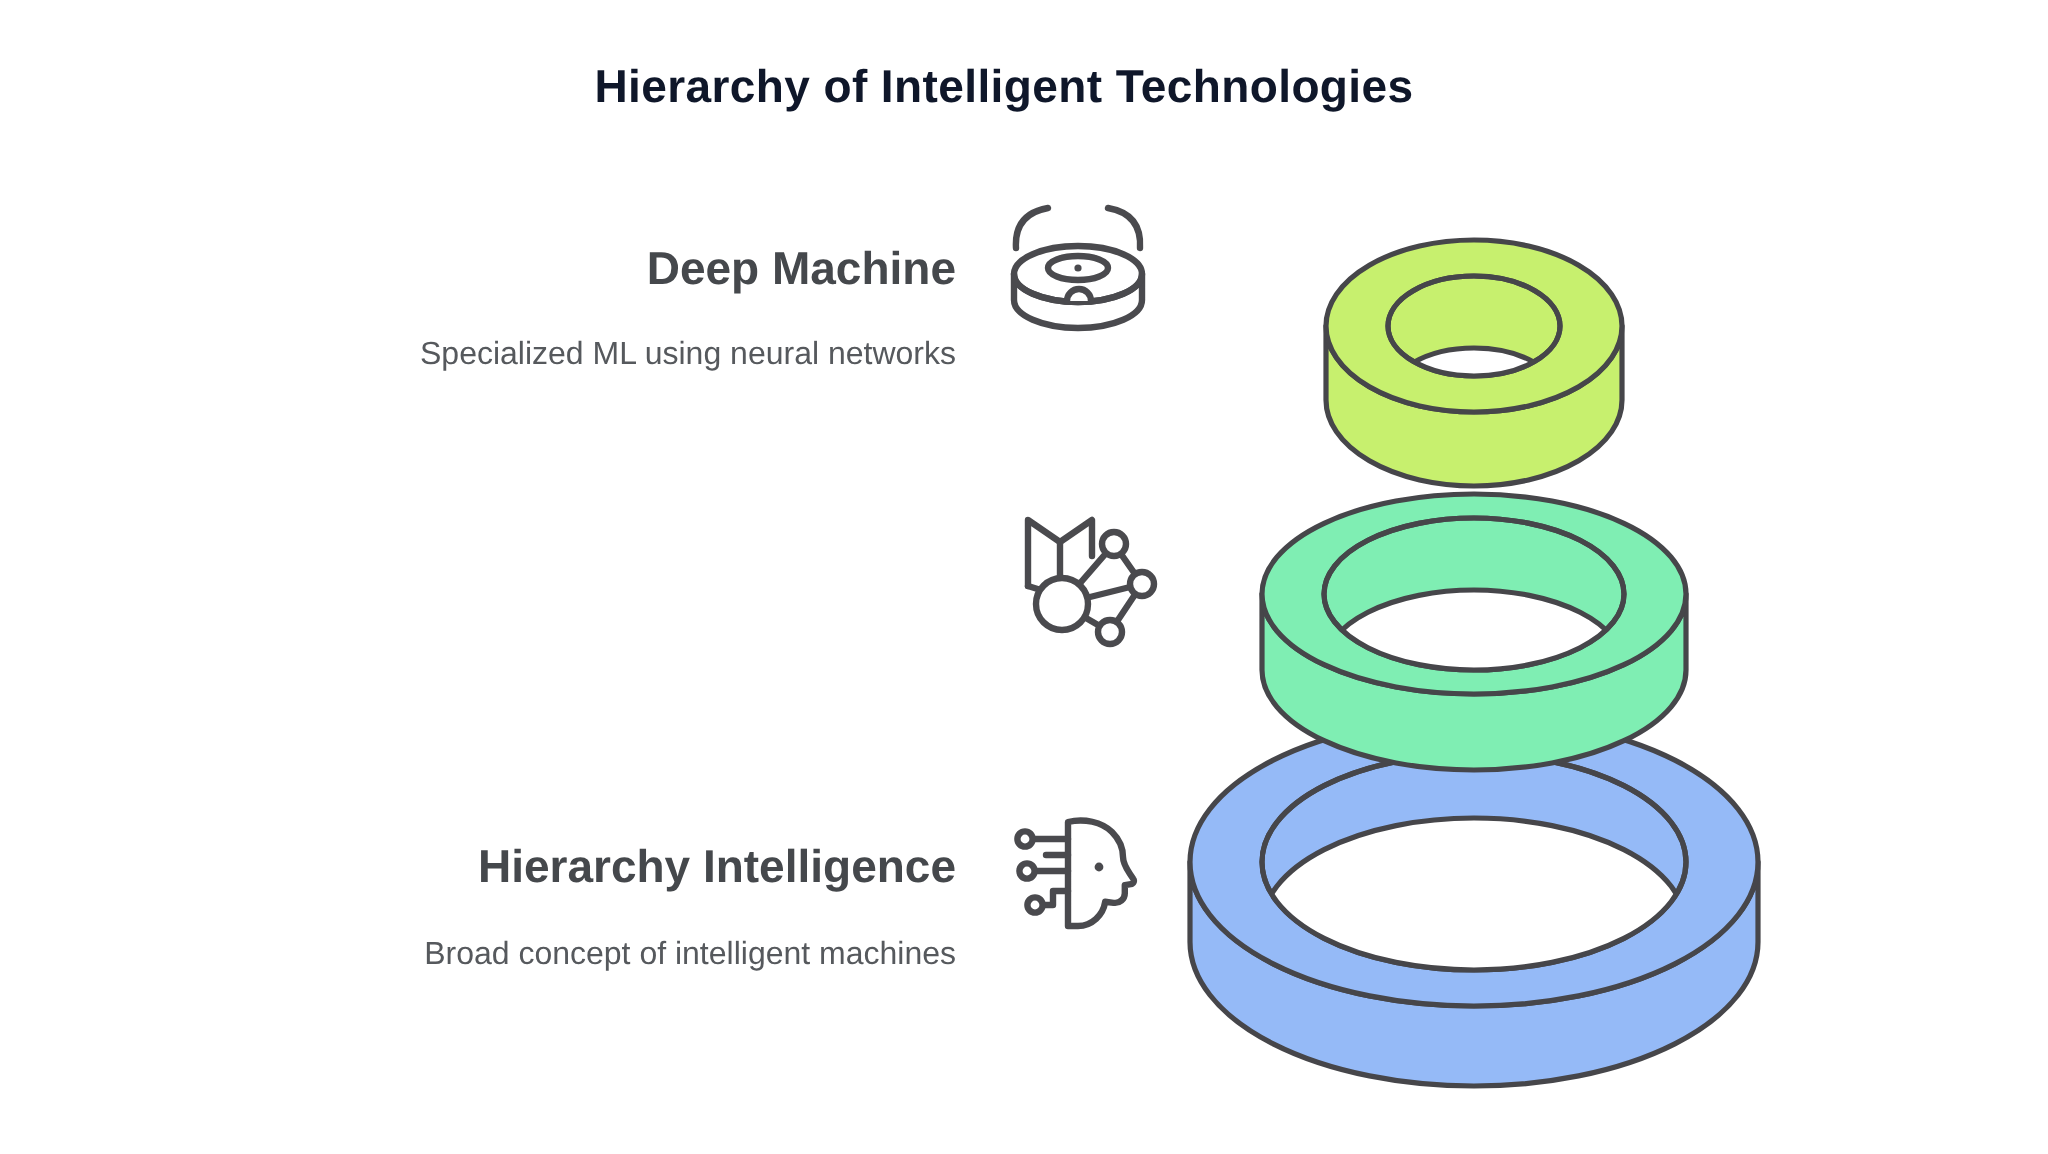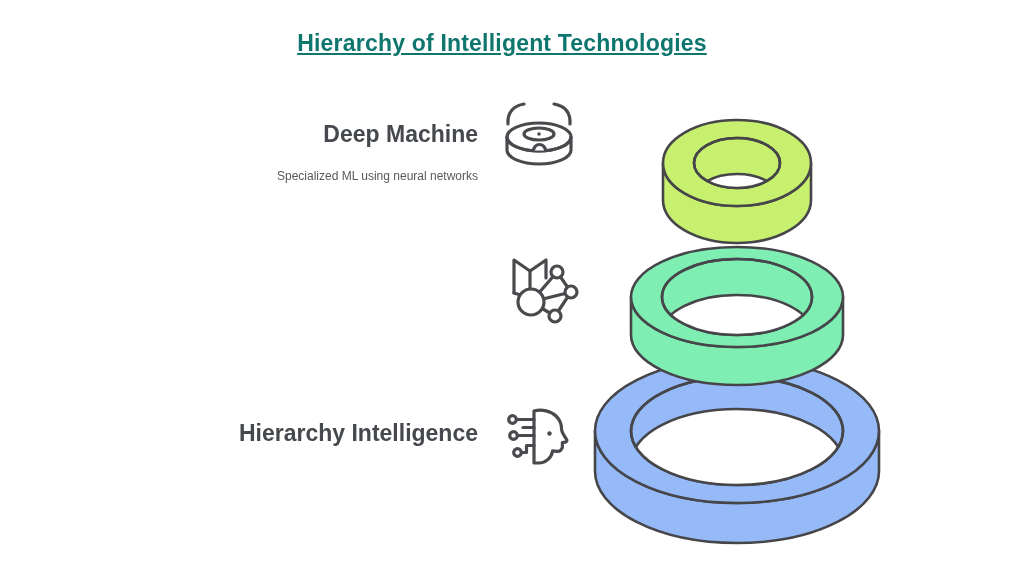--- a/index.html
+++ b/index.html
@@ -2,29 +2,29 @@
 <html><head>
 <meta charset="utf-8">
 <style>
   html,body { margin:0; padding:0; background:#ffffff; }
   .canvas {
     position:relative; width:1024px; height:577px; background:#ffffff;
     font-family:"Liberation Sans", sans-serif; overflow:hidden;
   }
   .title {
     position:absolute; top:30px; left:0; width:1004px; text-align:center;
-    font-size:23px; font-weight:bold; color:#0f766e; letter-spacing:0.2px;text-decoration:underline;
+    font-size:23px; font-weight:bold; color:#0f172a; letter-spacing:0.2px;
   }
   .heading {
     position:absolute; left:0; width:478px; text-align:right;
     font-size:23px; font-weight:bold; color:#45484c;
   }
   .sub {
     position:absolute; left:0; width:478px; text-align:right;
-    font-size:12px; color:#56595d;
+    font-size:16px; color:#56595d;
   }
   .r1 { top:121px; } .r2 { top:271px; } .r3 { top:420px; }
   .s1 { top:169px; } .s2 { top:319px; } .s3 { top:469px; }
   .icon { position:absolute; }
   .i1 { left:500px; top:97px;  width:78px; height:78px; }
   .i2 { left:500px; top:246px; width:80px; height:80px; }
   .i3 { left:502px; top:403px; width:72px; height:72px; }
   .rings { position:absolute; left:0; top:0; width:1024px; height:577px; }
   .rings path, .rings ellipse { stroke-width:2.6; stroke-linejoin:round; }
   .icon path, .icon ellipse, .icon circle, .icon line {
@@ -59,20 +59,21 @@
       <path d="M14 47 L30 52"></path>
       <path d="M31 56 L57 26 M31 56 L71 46 M31 56 L55 70 M57 26 L71 46 M71 46 L55 70"></path>
       <circle cx="31" cy="56" r="13" fill="#ffffff"></circle>
       <circle cx="57" cy="26" r="6" fill="#ffffff"></circle>
       <circle cx="71" cy="46" r="6" fill="#ffffff"></circle>
       <circle cx="55" cy="70" r="6" fill="#ffffff"></circle>
     </g>
   </svg>
 
   <div class="heading r3">Hierarchy Intelligence</div>
+  <div class="sub s3">Broad concept of intelligent machines</div>
   <svg class="icon i3" viewBox="0 0 72 72">
     <g fill="none" stroke="#4a4a4e">
       <path d="M32 60 L32 8 C40 6 49 8 54 13 C58 17 59.5 21.5 59.5 25.5 C59.5 28.5 61 31 63 34 L64.6 36.4 C65.4 37.5 64.7 38.9 63.4 39.1 L60.4 39.6 L60.4 43.6 C60.4 46.6 57.8 48.8 54.8 48.4 L50.6 47.9 C49.6 54.5 44 60 37 60 Z"></path>
       <path d="M32 16.5 L14.5 16.5"></path>
       <path d="M32 24.5 L21 24.5"></path>
       <path d="M32 32.5 L15.5 32.5"></path>
       <path d="M32 42.5 L24.5 42.5 L24.5 49.5 L19.5 49.5"></path>
       <circle cx="10.5" cy="16.5" r="3.8" fill="#ffffff"></circle>
       <circle cx="11.5" cy="32.5" r="3.8" fill="#ffffff"></circle>
       <circle cx="15.5" cy="49.5" r="3.8" fill="#ffffff"></circle>

